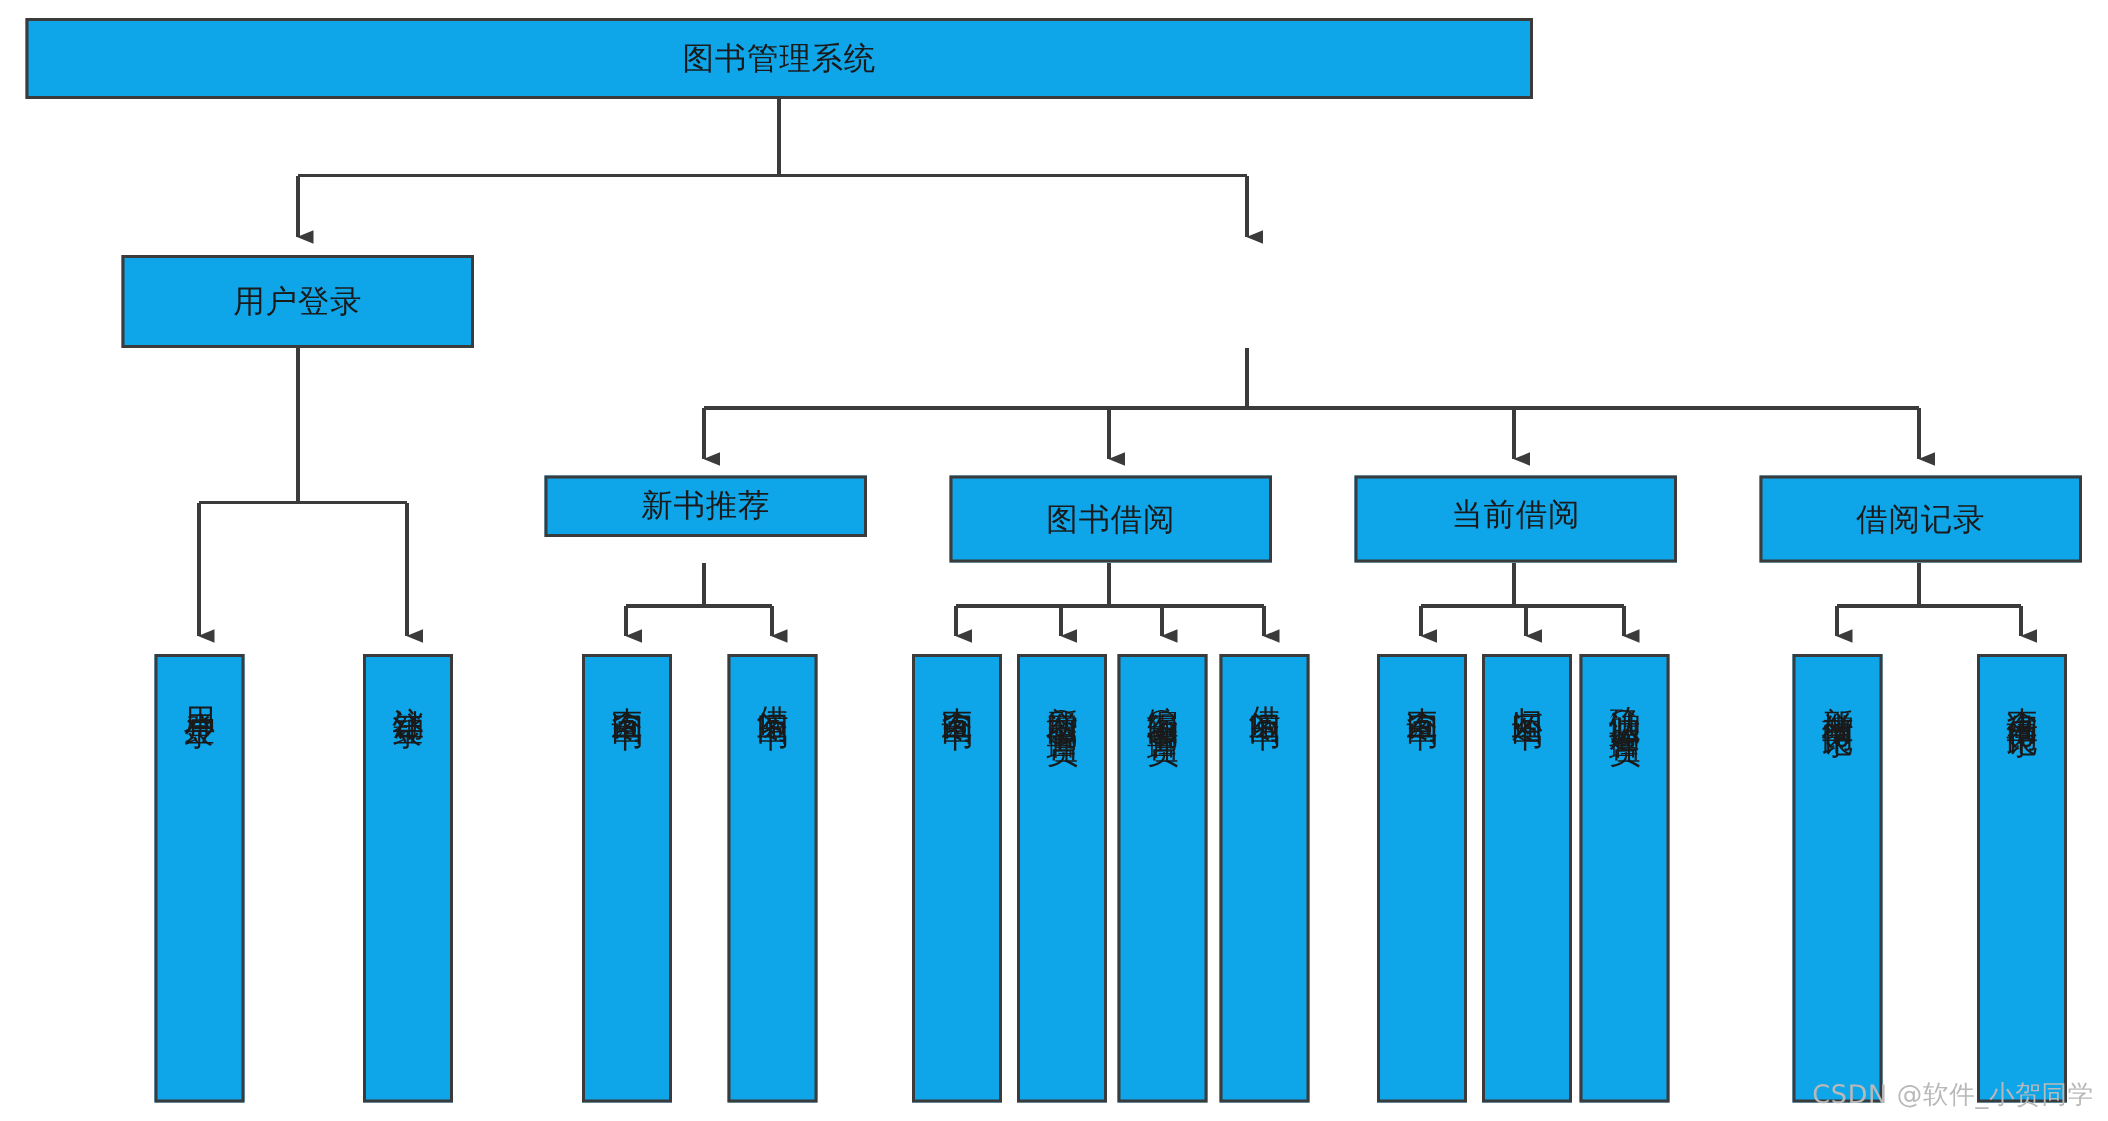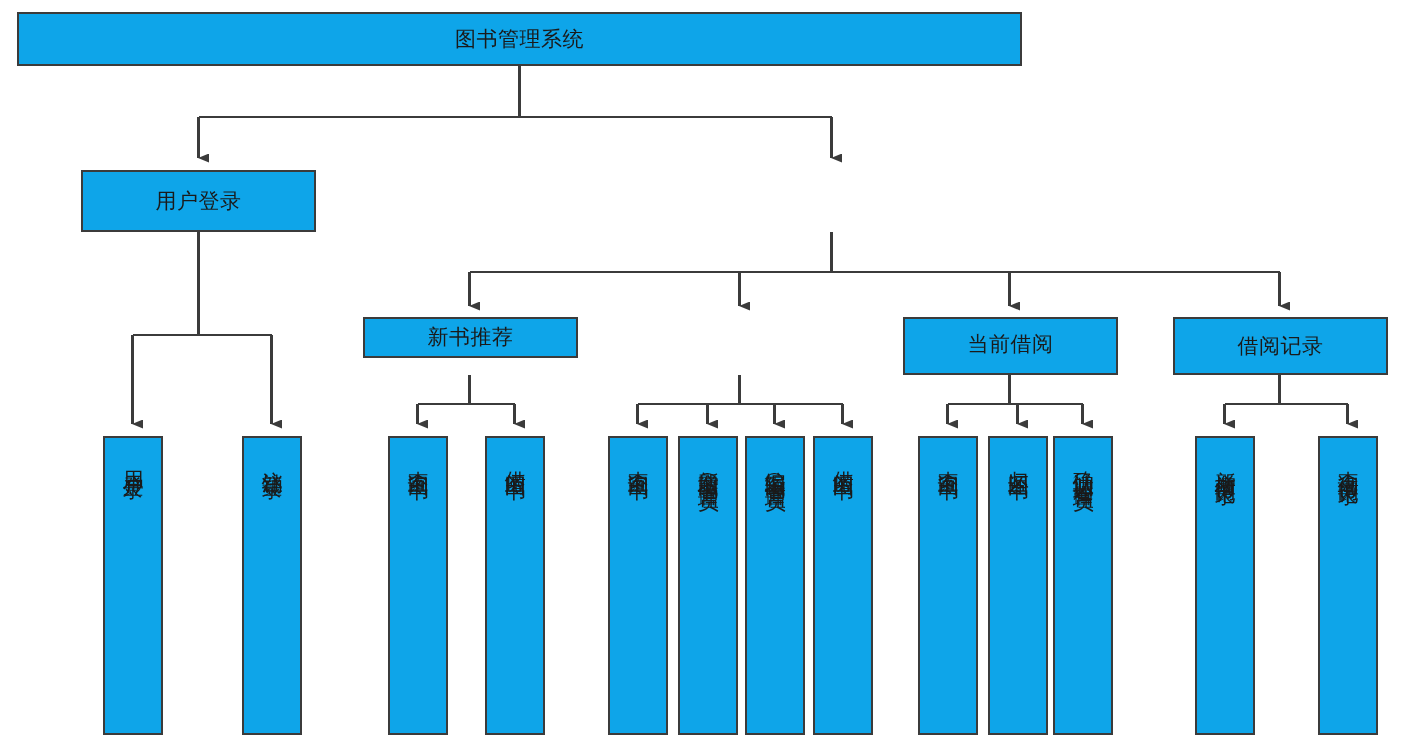--- a/index.html
+++ b/index.html
@@ -127,20 +127,23 @@
     <span class="node-label">图书管理系统</span>
   </div>
 
   <div class="node" style="left:81px; top:170px; width:235px; height:62px;">
     <span class="node-label">用户登录</span>
   </div>
 
   <div class="node" style="left:363px; top:317px; width:215px; height:41px;">
     <span class="node-label">新书推荐</span>
   </div>
+  <div class="node" style="left:633px; top:317px; width:215px; height:58px;">
+    <span class="node-label">图书借阅</span>
+  </div>
   <div class="node" style="left:903px; top:317px; width:215px; height:58px;font-family:Liberation Mono, monospace;">
     <span class="node-label">当前借阅</span>
   </div>
   <div class="node" style="left:1173px; top:317px; width:215px; height:58px;">
     <span class="node-label">借阅记录</span>
   </div>
 
   <div class="node vertical" style="left:103px; top:436px; width:60px; height:299px;">
     <span class="node-label">用户登录</span>
   </div>
@@ -178,14 +181,15 @@
     <span class="node-label">确认归还（管理员）</span>
   </div>
 
   <div class="node vertical" style="left:1195px; top:436px; width:60px; height:299px;">
     <span class="node-label">新增借阅记录</span>
   </div>
   <div class="node vertical" style="left:1318px; top:436px; width:60px; height:299px;">
     <span class="node-label">查询借阅记录</span>
   </div>
 
+  <div id="watermark">CSDN @软件_小贺同学</div>
 
 </div>
 
 </body></html>

